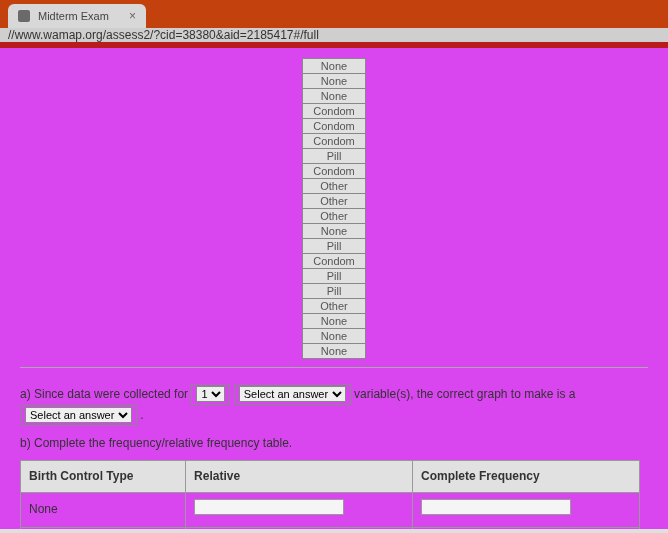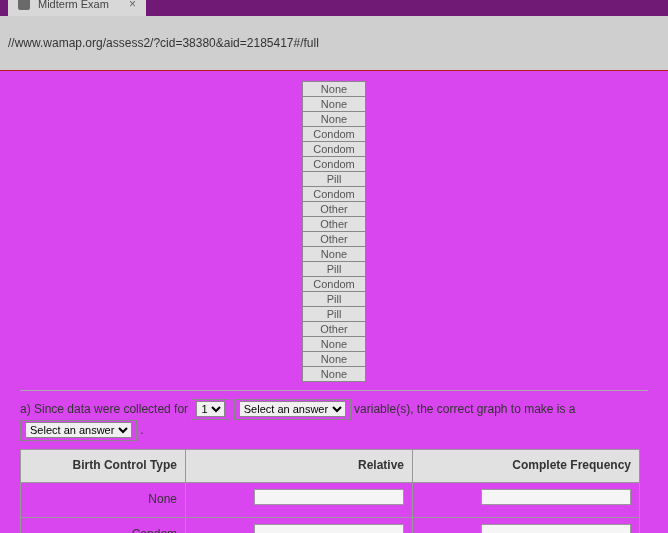--- a/index.html
+++ b/index.html
@@ -1,30 +1,30 @@
 <!DOCTYPE html>
 <html><head>
   <meta charset="utf-8">
   <style>
     * { margin: 0; padding: 0; box-sizing: border-box; }
     body { font-family: Arial, sans-serif; background: #e0dfe0; width: 668px; height: 533px; overflow: hidden; }
-    .tab-bar { background: #701a75; height: 16px; display: flex; align-items: flex-end; }
+    .tab-bar { background: #c2410c; height: 28px; display: flex; align-items: flex-end; }
     .tab { background: #d8d8d8; height: 24px; padding: 4px 10px; border-radius: 6px 6px 0 0; margin-left: 8px; display: flex; align-items: center; gap: 8px; font-size: 11px; color: #444; }
     .tab-icon { width: 12px; height: 12px; background: #6a6a6a; border-radius: 2px; }
     .close-x { color: #666; font-size: 12px; cursor: pointer; margin-left: 12px; }
-    .url-bar { background: #cfcfcf; padding: 20px 8px; font-size: 12px; color: #333; border-bottom: 1px solid #b91c1c; }
+    .url-bar { background: #cfcfcf; padding: 0 8px; font-size: 12px; color: #333; border-bottom: 6px solid #b91c1c; }
     .content { background: #d946ef; padding: 10px 20px 15px 20px; height: calc(533px - 28px - 24px); overflow: hidden; }
     .data-col { display: flex; justify-content: center; margin-bottom: 8px; }
     table.data-list { border-collapse: collapse; }
     table.data-list td { border: 1px solid #888; padding: 1px 10px; font-size: 11px; text-align: center; color: #555; background: #e2e1e2; min-width: 60px; }
-    .question { font-size: 12px; color: #333; margin: 8px 0; line-height: 1.6; border-top: 1px solid #aaa; padding-top: 8px; }
+    .question { font-size: 12px; color: #333; margin: 8px 0; line-height: 1.6; border-top: 1px solid #aaa; padding-top: 16px; }
     select { font-size: 11px; border: 1px solid #888; background: #f0f0f0; }
     .boxed { border: 1px solid #888; padding: 0 4px; display: inline-block; }
     table.freq { border-collapse: collapse; margin-top: 6px; width: 620px; }
-    table.freq th, table.freq td { border: 1px solid #999; padding: 6px 8px; font-size: 12px; color: #333; text-align: right; }
+    table.freq th, table.freq td { border: 1px solid #999; padding: 6px 8px; font-size: 12px; color: #333; text-align: left; }
     table.freq th { font-weight: bold; background: #e2e1e2; }
     .input-cell { width: 150px; height: 16px; border: 1px solid #999; background: #f5f5f5; display: inline-block; }
   </style>
 </head>
 <body>
 
 <div class="tab-bar">
   <div class="tab">
     <span class="tab-icon"></span>
     <span>Midterm Exam</span>
@@ -116,20 +116,21 @@
     <span> variable(s), the correct graph to make is a </span><br>
     <span class="boxed">
       <select>
         <option>Select an answer</option>
       </select>
     </span>
     <span>.</span>
   </div>
 
   <div class="question" style="border-top:none;padding-top:0">
+    <span>b) Complete the frequency/relative frequency table.</span>
     <table class="freq">
       <thead>
         <tr>
           <th>Birth Control Type</th>
           <th>Relative</th>
           <th>Complete Frequency</th>
         </tr>
       </thead>
       <tbody id="freq-rows">
           <tr>

